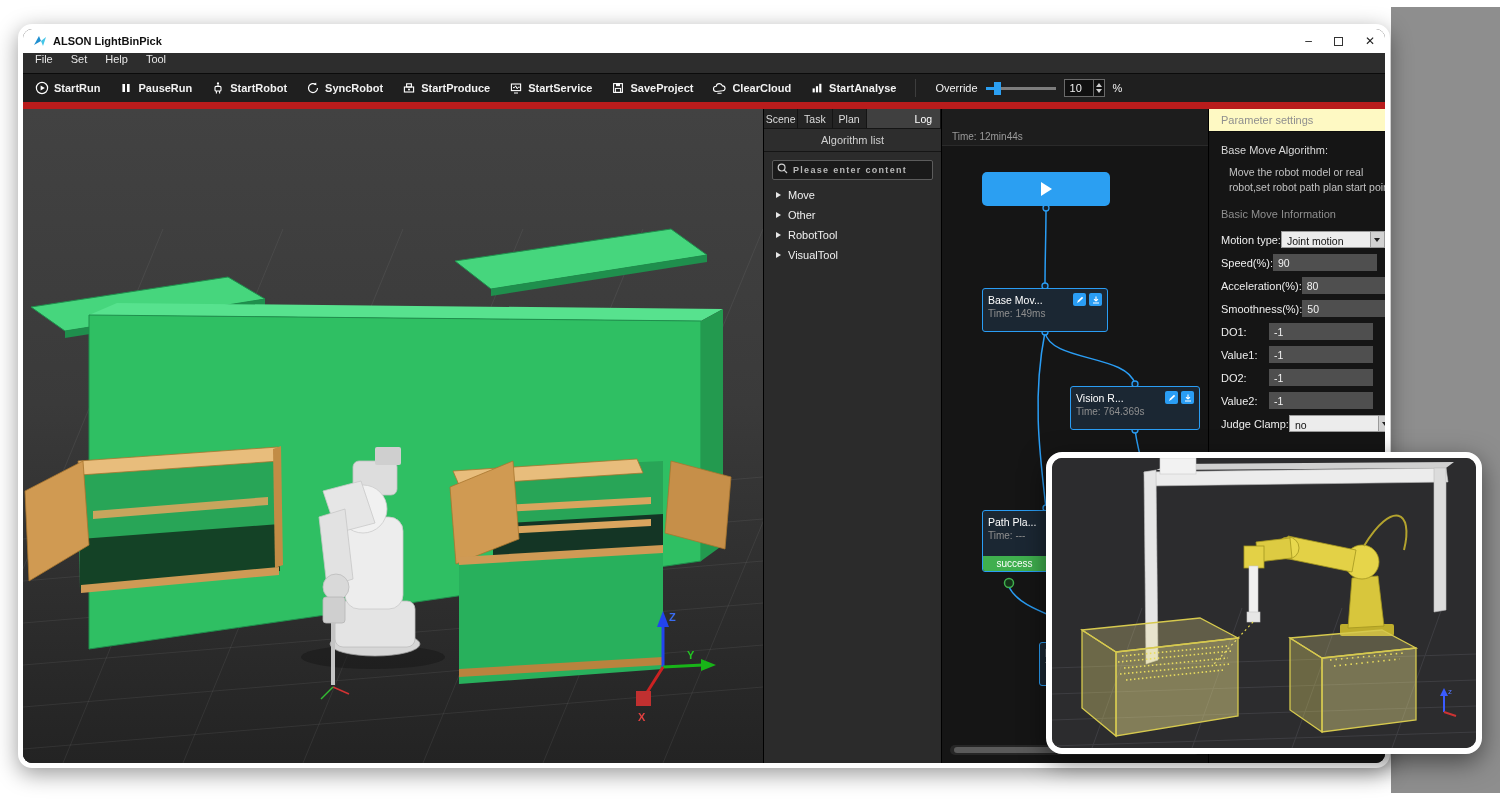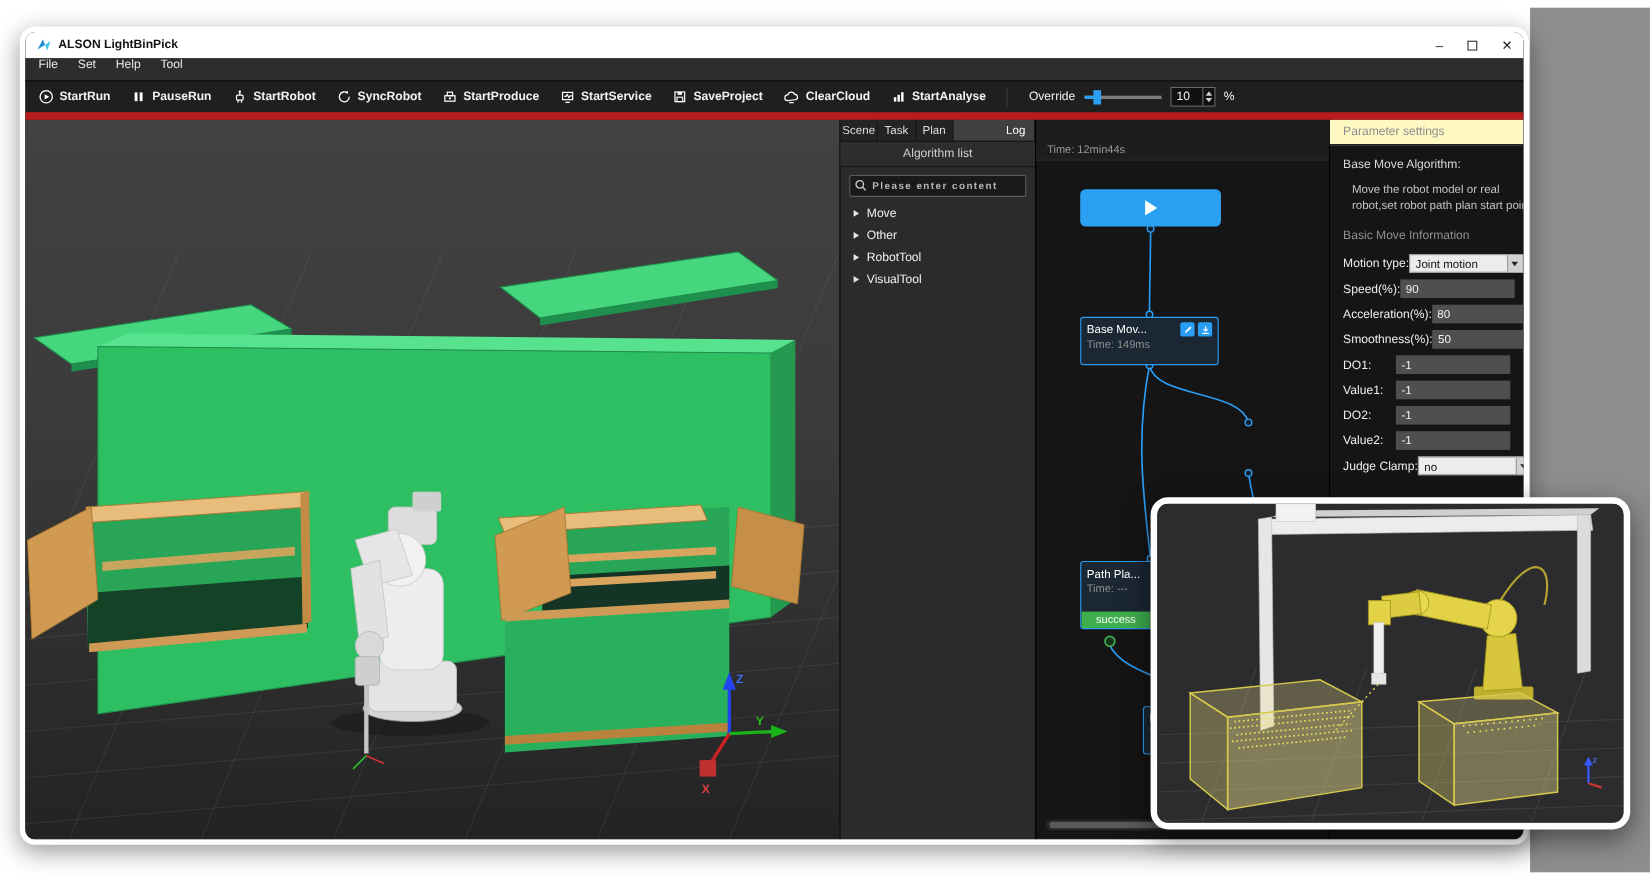--- a/index.html
+++ b/index.html
@@ -394,20 +394,39 @@
                 <svg width="8" height="8" viewBox="0 0 8 8">
                     <path d="M4 0.5 V5 M4 5 L2 3.2 M4 5 L6 3.2" stroke="#fff" stroke-width="1.1" fill="none"></path>
                     <line x1="1" y1="7" x2="7" y2="7" stroke="#fff" stroke-width="1.1"></line>
                   </svg>
               </span>
             </span>
           </div>
           <div class="node-time">Time: 149ms</div>
         </div>
 
+        <div class="flow-node" style="left:128px;top:240px;width:130px;height:44px;">
+          <div class="node-head">
+            <span>Vision R...</span>
+            <span class="chip-group">
+              <span class="chip">
+                <svg width="8" height="8" viewBox="0 0 8 8">
+                    <path d="M1 7 L2 4.6 L6 0.8 L7.2 2 L3.2 5.8 Z" fill="#fff"></path>
+                  </svg>
+              </span>
+              <span class="chip">
+                <svg width="8" height="8" viewBox="0 0 8 8">
+                    <path d="M4 0.5 V5 M4 5 L2 3.2 M4 5 L6 3.2" stroke="#fff" stroke-width="1.1" fill="none"></path>
+                    <line x1="1" y1="7" x2="7" y2="7" stroke="#fff" stroke-width="1.1"></line>
+                  </svg>
+              </span>
+            </span>
+          </div>
+          <div class="node-time">Time: 764.369s</div>
+        </div>
 
         <div class="flow-node" style="left:40px;top:364px;width:128px;height:62px;">
           <div class="node-head">
             <span>Path Pla...</span>
             <span class="chip-group">
               <span class="chip">
                 <svg width="8" height="8" viewBox="0 0 8 8">
                     <path d="M1 7 L2 4.6 L6 0.8 L7.2 2 L3.2 5.8 Z" fill="#fff"></path>
                   </svg>
               </span>

